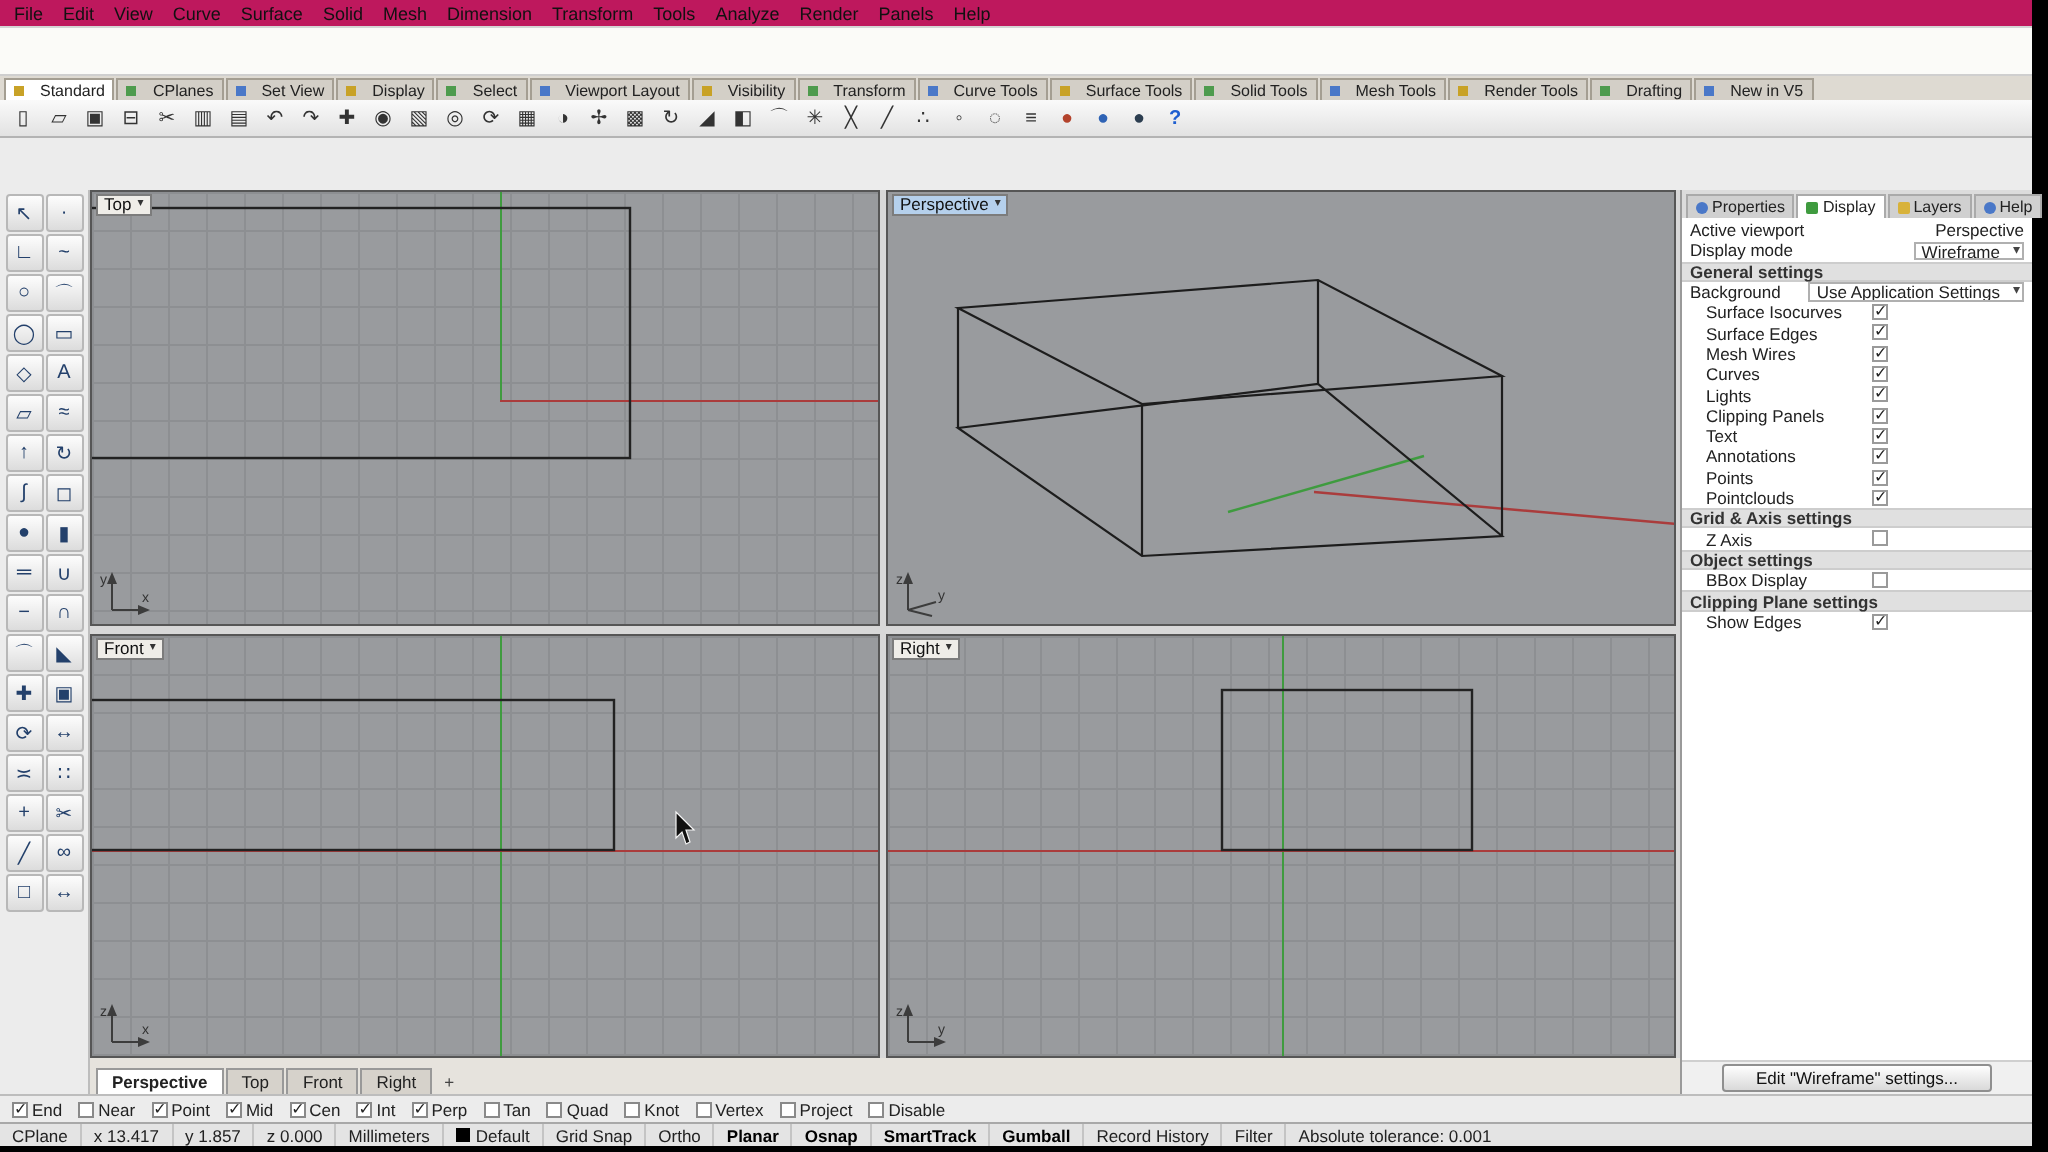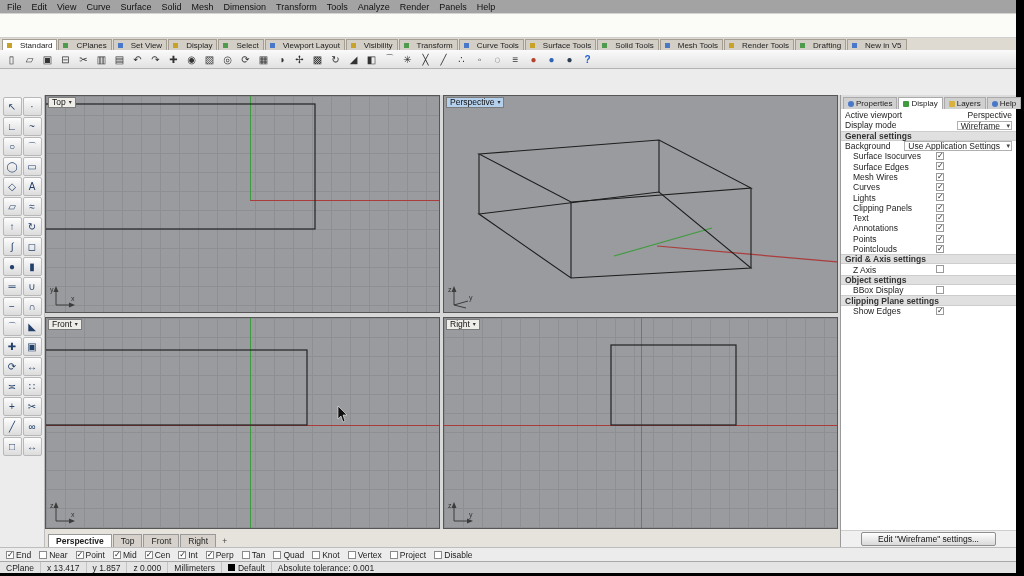--- a/index.html
+++ b/index.html
@@ -10,21 +10,21 @@
   
   .titlebar{height:14px;background:linear-gradient(#33509e,#101f52);color:#fff;
     display:flex;align-items:center;font-size:9px;padding:0 3px;}
   .title-icon{width:9px;height:9px;border-radius:2px;margin-right:4px;
     background:radial-gradient(circle at 35% 35%,#fff,#8fa3c8 70%,#5a6e96);}
   .win-controls{margin-left:auto;display:flex;gap:2px;}
   .win-btn{width:14px;height:10px;background:linear-gradient(#eee,#b5b5b5);
     border:1px solid #6d7d9d;font-size:7px;line-height:8px;text-align:center;color:#222;}
 
   
-  .menubar{height:14px;background:#a3a3a3;display:flex;align-items:center;
+  .menubar{height:14px;background:#be185d;display:flex;align-items:center;
     font-size:9px;border-bottom:1px solid #d4d4d4;padding-left:2px;color:#111;}
   .menu-item{padding:0 5px;cursor:default;}
 
   
   .cmdhist{height:24px;background:#fbfbf8;font-size:9px;line-height:12px;
     padding-left:3px;border-bottom:1px solid #cfcfcf;color:#222;}
   .hline{height:12px;white-space:nowrap;}
   .cmdline{height:12px;background:#fff;font-size:9px;line-height:11px;
     padding-left:3px;border-bottom:1px solid #a8a8a8;color:#222;}
 
@@ -788,16 +788,27 @@
   <div id="status">
     <span class="scell">CPlane</span>
     <span class="scell">x 13.417</span>
     <span class="scell">y 1.857</span>
     <span class="scell">z 0.000</span>
     <span class="scell">Millimeters</span>
     <span class="scell">
       <i class="swatch"></i>
       <span>Default</span>
     </span>
+    <span class="stoggles">
+
+    <span class="scell stoggle" data-active="false">Grid Snap</span>
+        <span class="scell stoggle" data-active="false">Ortho</span>
+        <span class="scell stoggle" data-active="true">Planar</span>
+        <span class="scell stoggle" data-active="true">Osnap</span>
+        <span class="scell stoggle" data-active="true">SmartTrack</span>
+        <span class="scell stoggle" data-active="true">Gumball</span>
+        <span class="scell stoggle" data-active="false">Record History</span>
+        <span class="scell stoggle" data-active="false">Filter</span>
+      </span>
     <span class="scell tol">Absolute tolerance: 0.001</span>
   </div>
 
 </div>
 
 </body></html>

